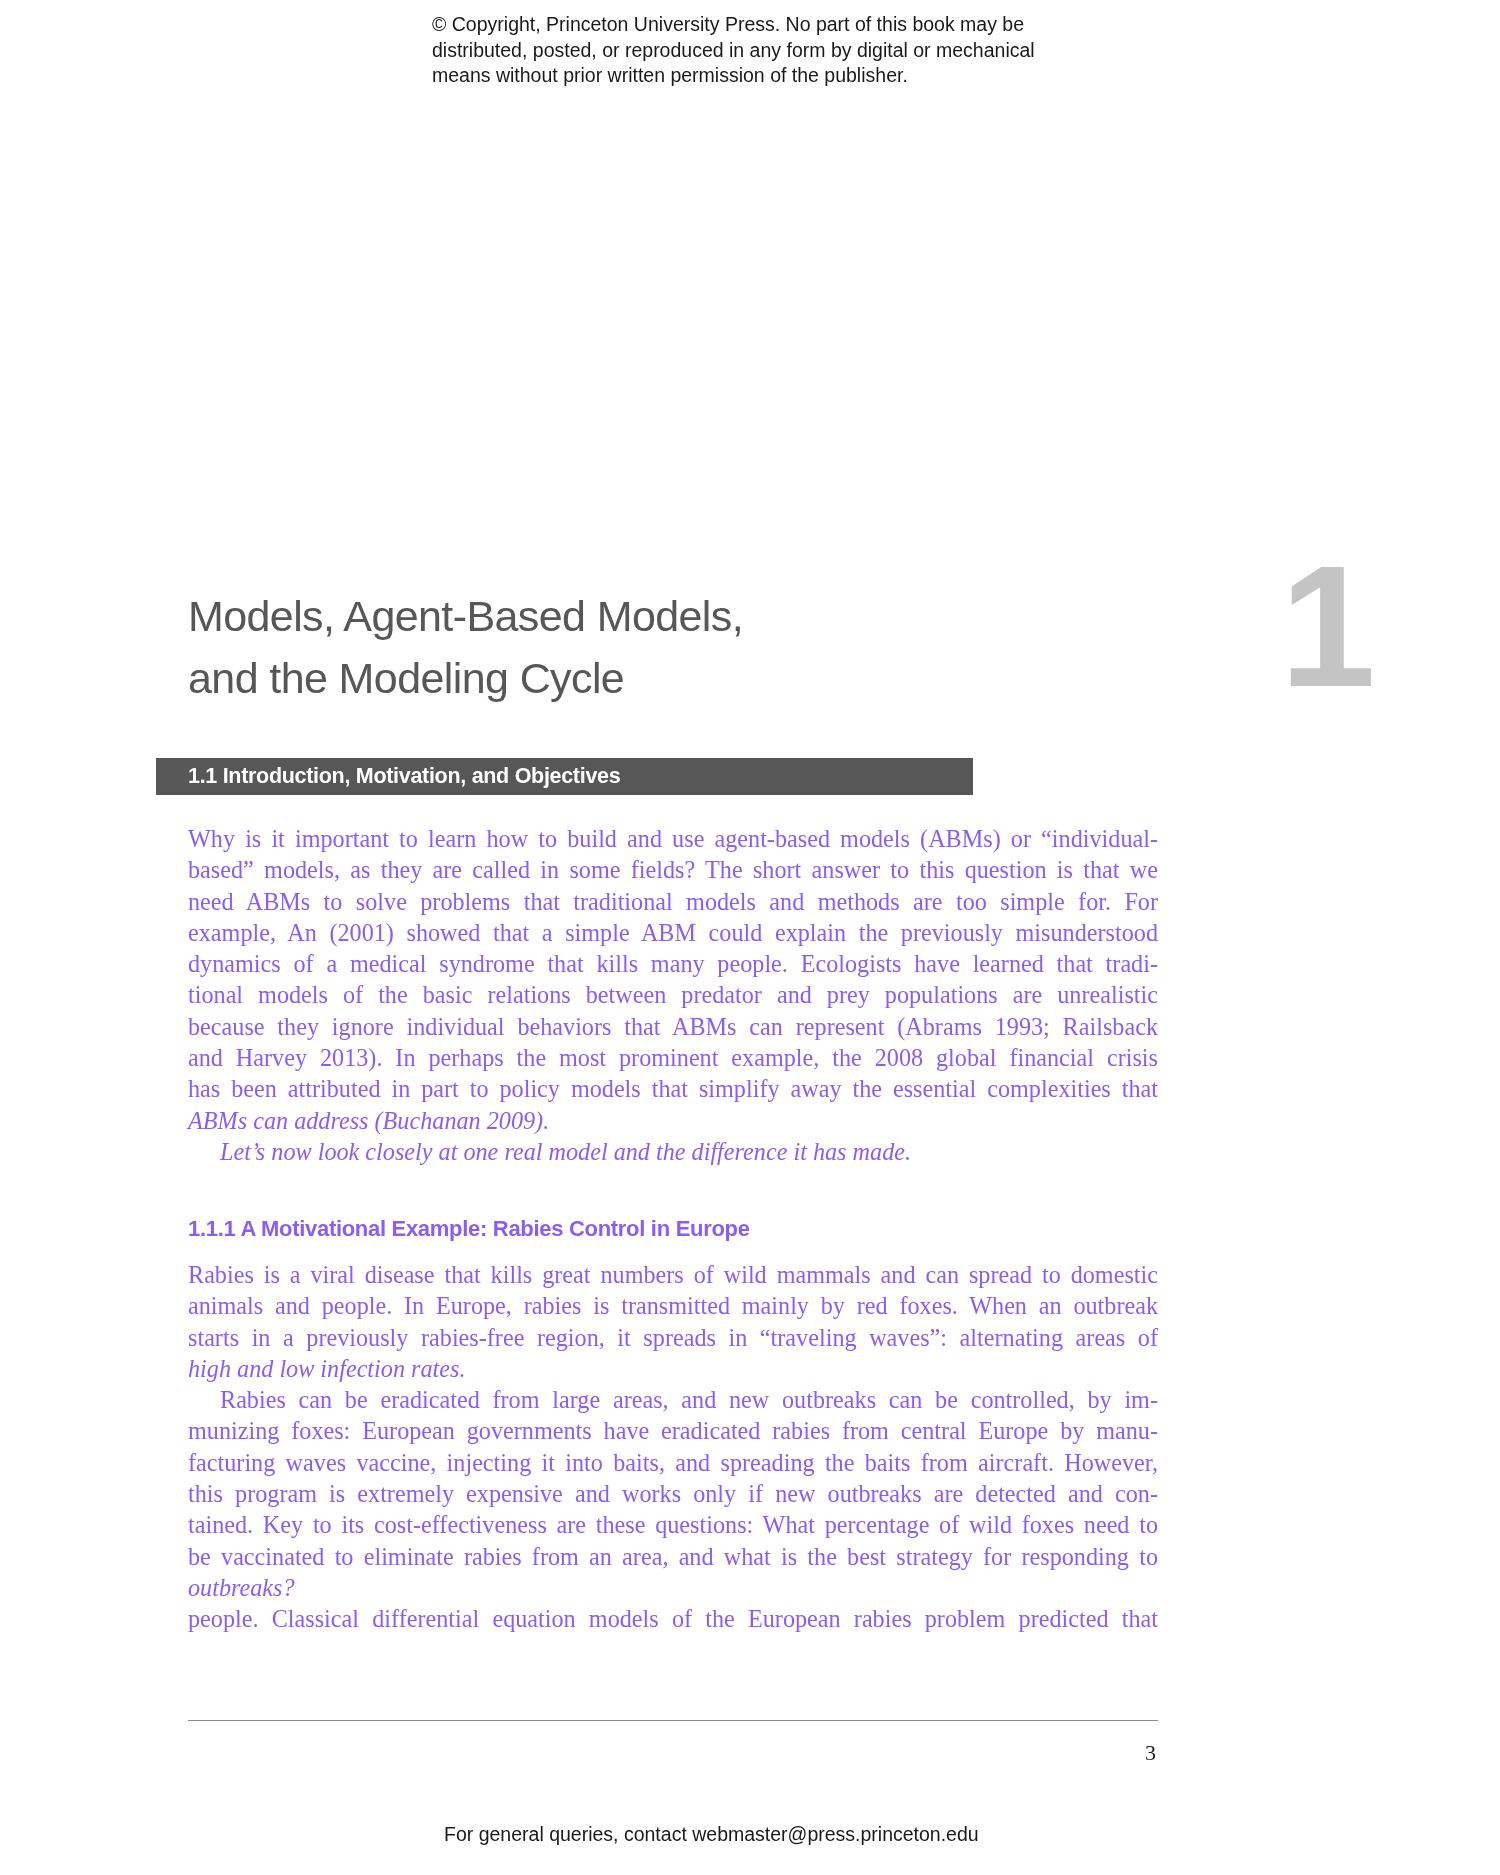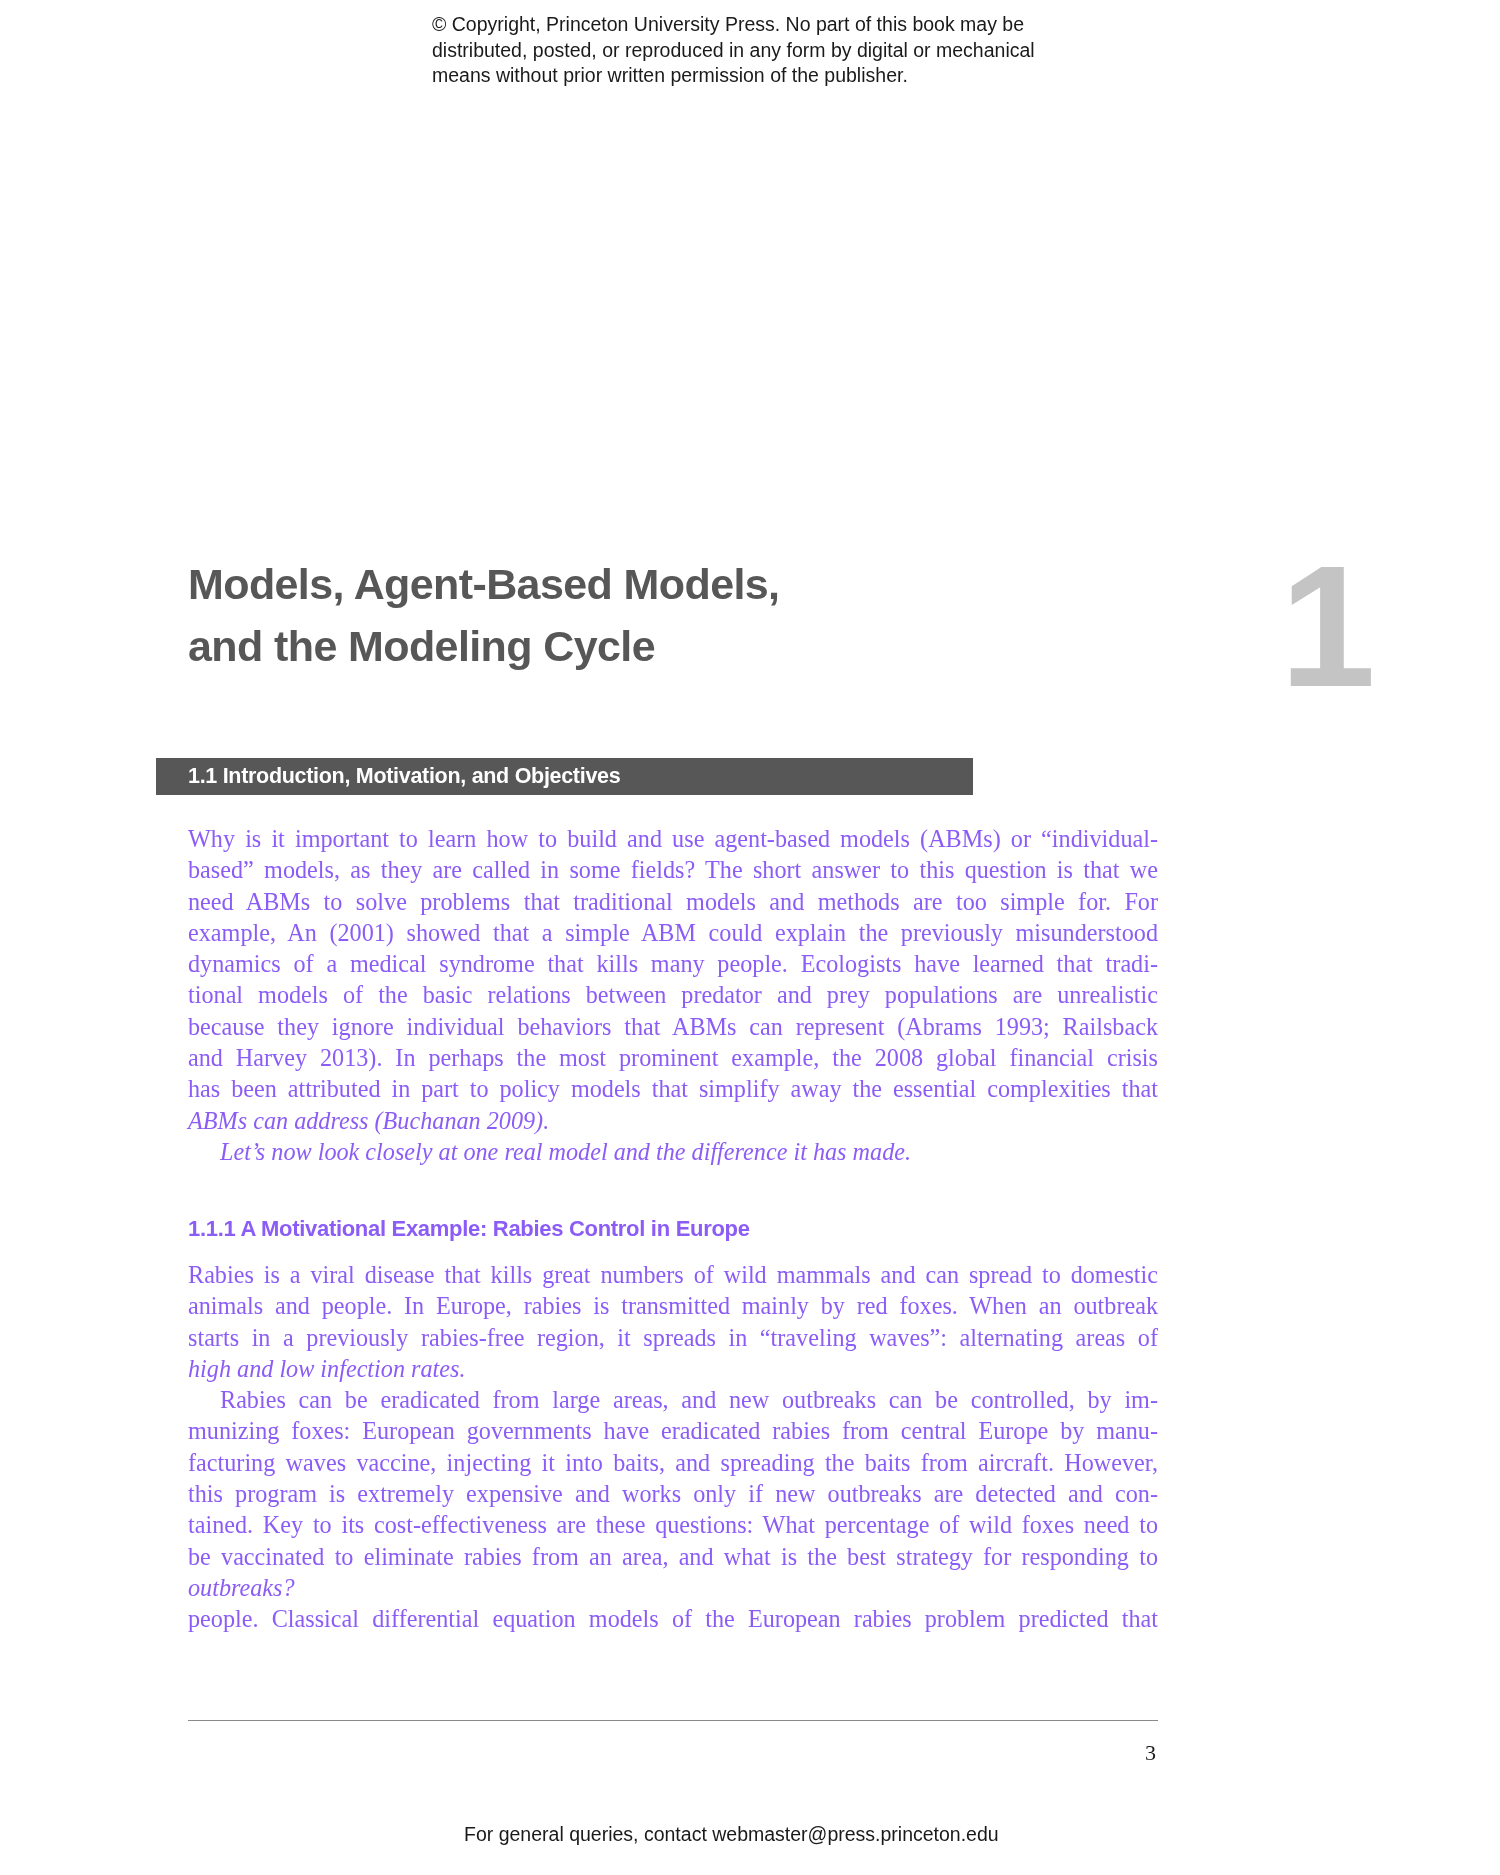--- a/index.html
+++ b/index.html
@@ -4,22 +4,22 @@
 <style>
   html, body { margin:0; padding:0; background:#ffffff; }
   body { width:1500px; height:1875px; position:relative; overflow:hidden; }
   .abs { position:absolute; }
   .copyright {
     left:432px; top:12px; width:680px;
     font-family:"Liberation Sans", sans-serif; font-size:19.5px; line-height:25.5px; color:#1a1a1a;
   }
   .copyright div { white-space:nowrap; }
   .chapter-title {
-    left:188px; top:553px; width:900px;
-    font-family:"Liberation Sans", sans-serif; font-weight:bold; font-size:43px; line-height:62px;
+    left:188px; top:585px; width:900px;
+    font-family:"Liberation Sans", sans-serif; font-weight:normal; font-size:43px; line-height:62px;
     color:#575757; letter-spacing:-0.6px;
   }
   .chapter-title div { white-space:nowrap; }
   .chapter-number {
     left:1280px; top:540px; width:90px;
     font-family:"Liberation Sans", sans-serif; font-weight:bold; font-size:172px; line-height:172px;
     color:#c4c4c4; letter-spacing:-6px;
   }
   .section-bar {
     left:156px; top:758px; width:817px; height:37px; background:#575757;
@@ -40,21 +40,21 @@
     left:188px; top:1214px;
     font-family:"Liberation Sans", sans-serif; font-weight:bold; font-size:22px; line-height:30px; color:#8b5cf6;
     white-space:nowrap; letter-spacing:-0.3px;
   }
   .footer-rule { left:188px; top:1720px; width:970px; height:0; border-top:1.5px solid #8a8a8a; }
   .page-number {
     left:1130px; top:1738px; width:26px; text-align:right;
     font-family:"Liberation Serif", serif; font-size:22px; line-height:30px; color:#1c1c1c;
   }
   .footer-query {
-    left:464px; top:1822px; width:580px; white-space:nowrap;
+    left:444px; top:1822px; width:580px; white-space:nowrap;
     font-family:"Liberation Sans", sans-serif; font-size:19.5px; line-height:25px; color:#1a1a1a;
   }
 </style>
 </head>
 <body>
 
 <div class="abs copyright">
   <div>© Copyright, Princeton University Press. No part of this book may be</div>
   <div>distributed, posted, or reproduced in any form by digital or mechanical</div>
   <div>means without prior written permission of the publisher.</div>

